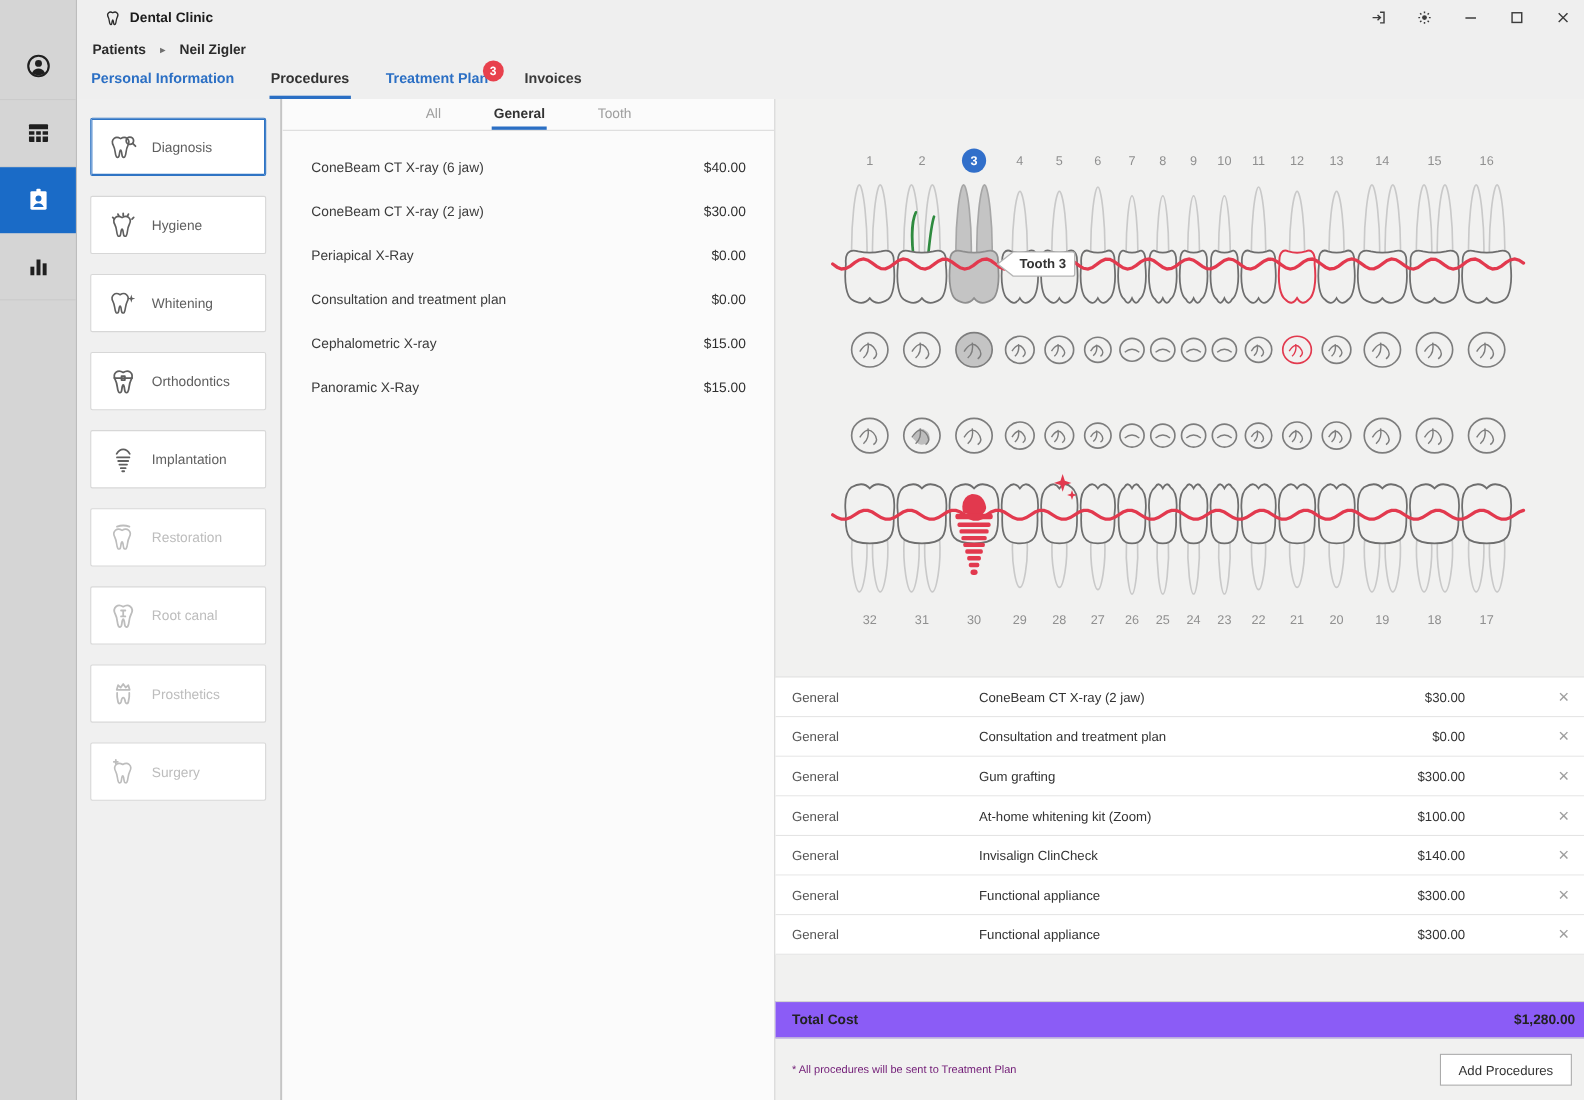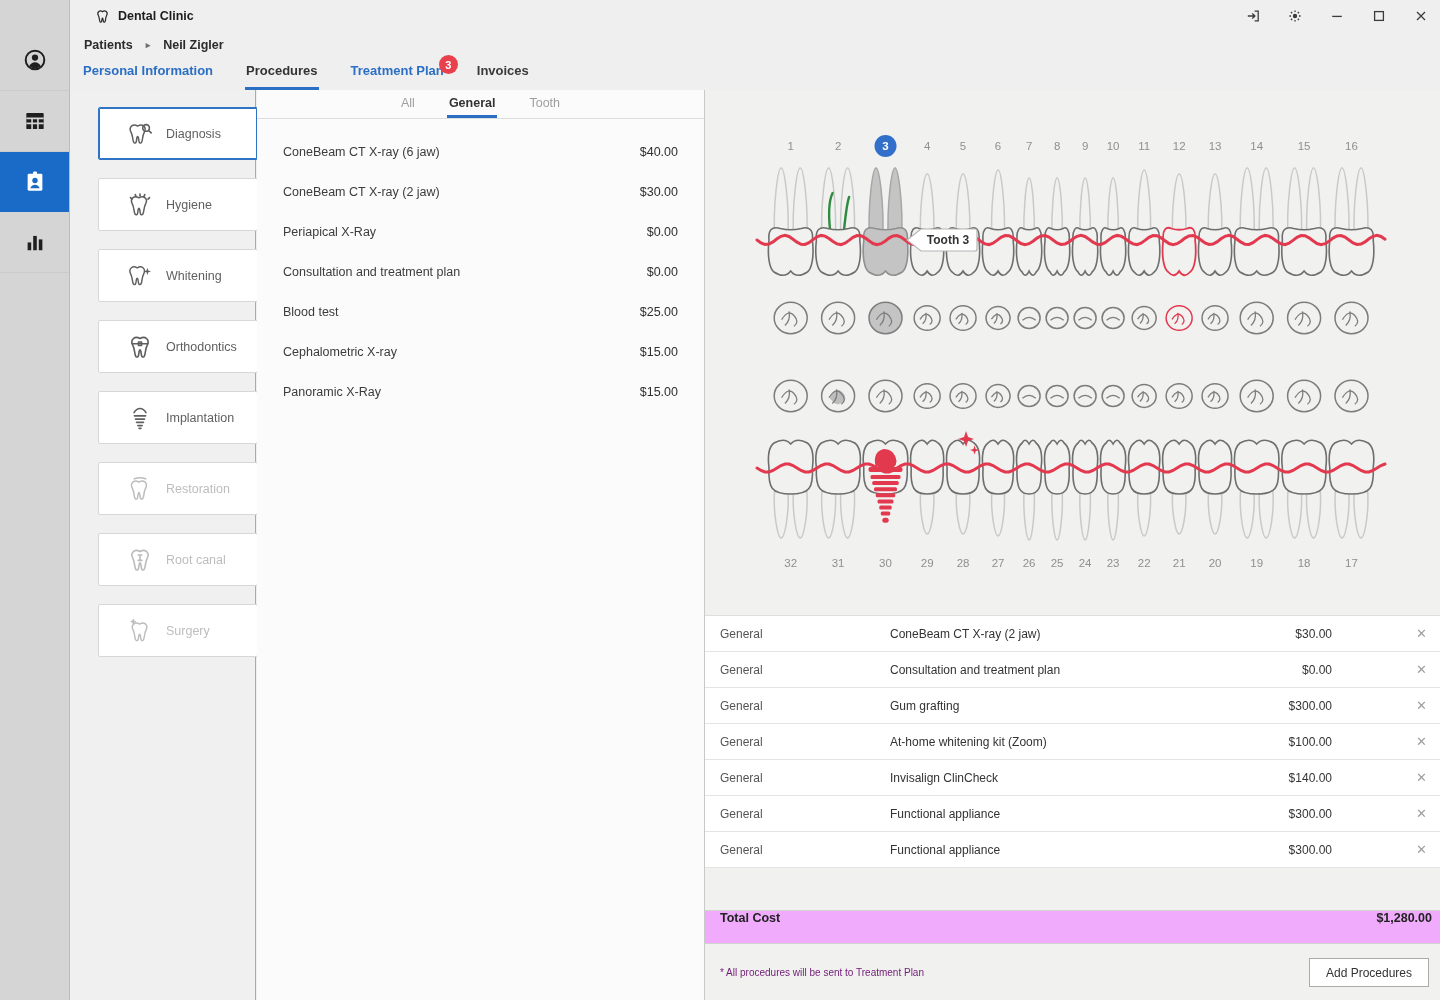--- a/index.html
+++ b/index.html
@@ -30,54 +30,54 @@
   .tab.link{color:var(--blue)}
   .tab.active{color:#333;border-bottom:3px solid var(--blue)}
   .tab-badge{position:absolute;top:-5px;right:-13px;width:19px;height:19px;border-radius:50%;
              background:#e8414d;color:#fff;font-size:11px;font-weight:bold;
              display:none;align-items:center;justify-content:center}
   .tab-badge.show{display:flex}
 
   
   .cats{position:absolute;left:70px;top:90px;width:186px;bottom:0;background:#f0f0f0;
         border-right:1px solid #aaa;box-sizing:border-box;padding-top:17px}
-  .cat-card{width:160px;height:53px;margin:0 0 18px 28px;background:#fff;border:1px solid #d7d7d7;
-            border-radius:2px;display:flex;align-items:center;gap:13px;padding-left:28px;
+  .cat-card{width:160px;height:53px;margin:0 0 18px 12px;background:#fff;border:1px solid #d7d7d7;
+            border-radius:2px;display:flex;align-items:center;gap:13px;padding-left:16px;
             box-sizing:border-box;color:#5f5f5f;cursor:pointer}
   .cat-card.selected{border-color:#2f74c4;box-shadow:inset 0 0 0 1px #2f74c4}
   .cat-card.disabled{color:#bdbdbd}
   .cat-label{font-size:12.5px}
   .cat-icon svg{stroke:currentColor;fill:none;stroke-width:1.5;stroke-linecap:round;stroke-linejoin:round}
 
   
   .procs{position:absolute;left:257px;top:90px;width:448px;bottom:0;background:#fbfbfb;
          border-right:1px solid #c9c9c9;box-sizing:border-box}
-  .proc-tabs{height:28px;display:flex;justify-content:center;gap:30px;align-items:flex-end;
+  .proc-tabs{height:28px;display:flex;justify-content:center;gap:44px;align-items:flex-end;
              border-bottom:1px solid #dcdcdc}
   .proc-tab{font-size:12.5px;color:#9e9e9e;padding:0 2px 8px;cursor:pointer}
   .proc-tab.active{color:#333;padding-bottom:5px;border-bottom:3px solid var(--blue);font-weight:bold}
   .proc-list{padding-top:13px}
   .proc-row{height:40px;display:flex;align-items:center;justify-content:space-between;
             padding:0 26px;font-size:12.5px;color:#3c3c3c;cursor:pointer}
   .proc-price{color:#2f2f2f}
 
   
   .rightpanel{position:absolute;left:705px;top:90px;width:735px;bottom:0;background:#f1f1f0}
   #chart{position:absolute;left:0;top:0}
   .sel-table{position:absolute;top:525px;left:0;width:735px;border-top:1px solid #dedede}
   .sel-row{height:36px;background:#fff;border-bottom:1px solid #e4e4e4;display:grid;
            grid-template-columns:170px 340px 102px 1fr;align-items:center;padding-left:15px;
            box-sizing:border-box;font-size:12px}
   .sel-cat{color:#555}
   .sel-name{color:#333}
   .sel-price{text-align:right;color:#333}
   .sel-x{justify-self:end;padding-right:13px;color:#9e9e9e;font-size:13px;cursor:pointer}
-  .total-row{position:absolute;top:820px;left:0;width:735px;height:34px;background:#f0abfc;
+  .total-row{position:absolute;top:820px;left:0;width:735px;height:34px;background:#8b5cf6;
              border-top:1px solid #d2d2d2;border-bottom:1px solid #d2d2d2;box-sizing:border-box;
-             display:flex;align-items:flex-start;justify-content:space-between;
+             display:flex;align-items:center;justify-content:space-between;
              padding:0 8px 1px 15px;font-size:12.5px;font-weight:bold;color:#222}
   .panel-footer{position:absolute;top:855px;left:0;right:0;bottom:0;display:flex;
                 align-items:center;justify-content:space-between;padding:0 11px 0 15px}
   .footer-note{font-size:10px;color:#701a75}
   .add-btn{width:120px;height:29px;background:#fff;border:1px solid #ababab;font-size:12px;
            color:#333;font-family:"Liberation Sans",sans-serif;cursor:pointer}
 </style>
 </head>
 <body>
 
@@ -242,20 +242,29 @@
         <svg width="26" height="26" viewBox="0 0 24 24">
           <path d="M12 4.2 C10.1 3 7.7 2.7 6.1 4 C4.3 5.5 4.2 8.3 5.4 10.5 C6.3 12.2 6.7 14.1 7 16.2 C7.2 17.8 7.5 19.7 8.2 20.7 C8.8 21.5 10 21.4 10.4 20.4 C10.9 19.1 10.9 17.5 11.2 16.2 C11.4 15.3 11.7 14.7 12 14.7 C12.3 14.7 12.6 15.3 12.8 16.2 C13.1 17.5 13.1 19.1 13.6 20.4 C14 21.4 15.2 21.5 15.8 20.7 C16.5 19.7 16.8 17.8 17 16.2 C17.3 14.1 17.7 12.2 18.6 10.5 C19.8 8.3 19.7 5.5 17.9 4 C16.3 2.7 13.9 3 12 4.2 Z"></path>
           <path d="M12 7.4 V12.4 M10.2 7.4 H13.8 M10.2 12.4 H13.8"></path>
         </svg>
       </span>
                <span class="cat-label">Root canal</span>
     </div>
     <div class="cat-card disabled">
       <span class="cat-icon">
         <svg width="26" height="26" viewBox="0 0 24 24">
+          <path d="M6.6 8.4 L7.7 4.5 L9.9 6.5 L12 3.5 L14.1 6.5 L16.3 4.5 L17.4 8.4 Z"></path>
+          <path d="M6.9 11 C6.6 13.5 7.1 16 7.7 18.6 C8.1 20.3 9.7 20.3 10.2 18.6 C10.6 17 10.7 15 12 15 C13.3 15 13.4 17 13.8 18.6 C14.3 20.3 15.9 20.3 16.3 18.6 C16.9 16 17.4 13.5 17.1 11"></path>
+        </svg>
+      </span>
+               <span class="cat-label">Prosthetics</span>
+    </div>
+    <div class="cat-card disabled">
+      <span class="cat-icon">
+        <svg width="26" height="26" viewBox="0 0 24 24">
           <g transform="translate(0.8,1.8) scale(0.9)">
             <path d="M12 4.2 C10.1 3 7.7 2.7 6.1 4 C4.3 5.5 4.2 8.3 5.4 10.5 C6.3 12.2 6.7 14.1 7 16.2 C7.2 17.8 7.5 19.7 8.2 20.7 C8.8 21.5 10 21.4 10.4 20.4 C10.9 19.1 10.9 17.5 11.2 16.2 C11.4 15.3 11.7 14.7 12 14.7 C12.3 14.7 12.6 15.3 12.8 16.2 C13.1 17.5 13.1 19.1 13.6 20.4 C14 21.4 15.2 21.5 15.8 20.7 C16.5 19.7 16.8 17.8 17 16.2 C17.3 14.1 17.7 12.2 18.6 10.5 C19.8 8.3 19.7 5.5 17.9 4 C16.3 2.7 13.9 3 12 4.2 Z"></path>
           </g>
           <path d="M5.8 1.6 V5 M4.1 3.3 H7.5"></path>
         </svg>
       </span>
                <span class="cat-label">Surgery</span>
     </div>
   </div>
 
@@ -274,24 +283,20 @@
         <span class="proc-name">ConeBeam CT X-ray (2 jaw)</span>
                <span class="proc-price">$30.00</span>
       </div>
       <div class="proc-row">
         <span class="proc-name">Periapical X-Ray</span>
                <span class="proc-price">$0.00</span>
       </div>
       <div class="proc-row">
         <span class="proc-name">Consultation and treatment plan</span>
                <span class="proc-price">$0.00</span>
-      </div>
-      <div class="proc-row">
-        <span class="proc-name">Blood test</span>
-               <span class="proc-price">$25.00</span>
       </div>
       <div class="proc-row">
         <span class="proc-name">Cephalometric X-ray</span>
                <span class="proc-price">$15.00</span>
       </div>
       <div class="proc-row">
         <span class="proc-name">Panoramic X-Ray</span>
                <span class="proc-price">$15.00</span>
       </div>
     </div>

